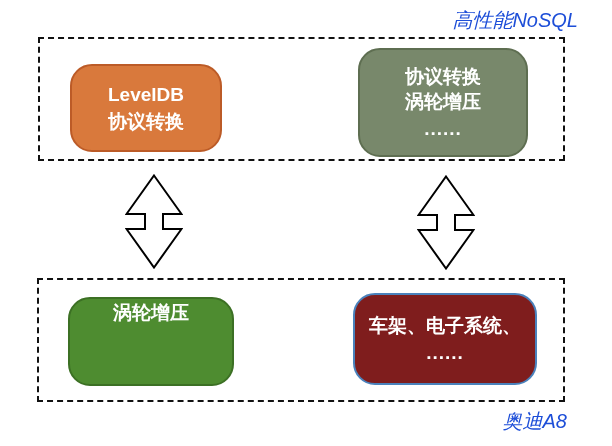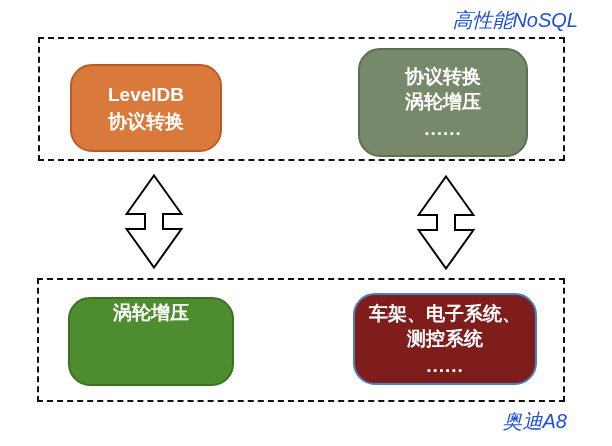--- a/index.html
+++ b/index.html
@@ -95,19 +95,18 @@
   </svg>
 
   <div class="dashed-box dashed-bottom"></div>
 
   <div class="node node-engine" style="background-color: rgb(78, 140, 48); border-color: rgb(60, 112, 36); justify-content: space-between;">
     <span class="line">涡轮增压</span>
   </div>
 
   <div class="node node-systems" style="background-color: #7f1d1d; border-color: rgb(74, 130, 188);">
     <span class="line">车架、电子系统、</span>
-    <span class="line">测控系统</span>
     <span class="line dots-line">......</span>
   </div>
 
   <div class="group-label label-bottom">奥迪A8</div>
 
 </div>
 
 </body></html>

